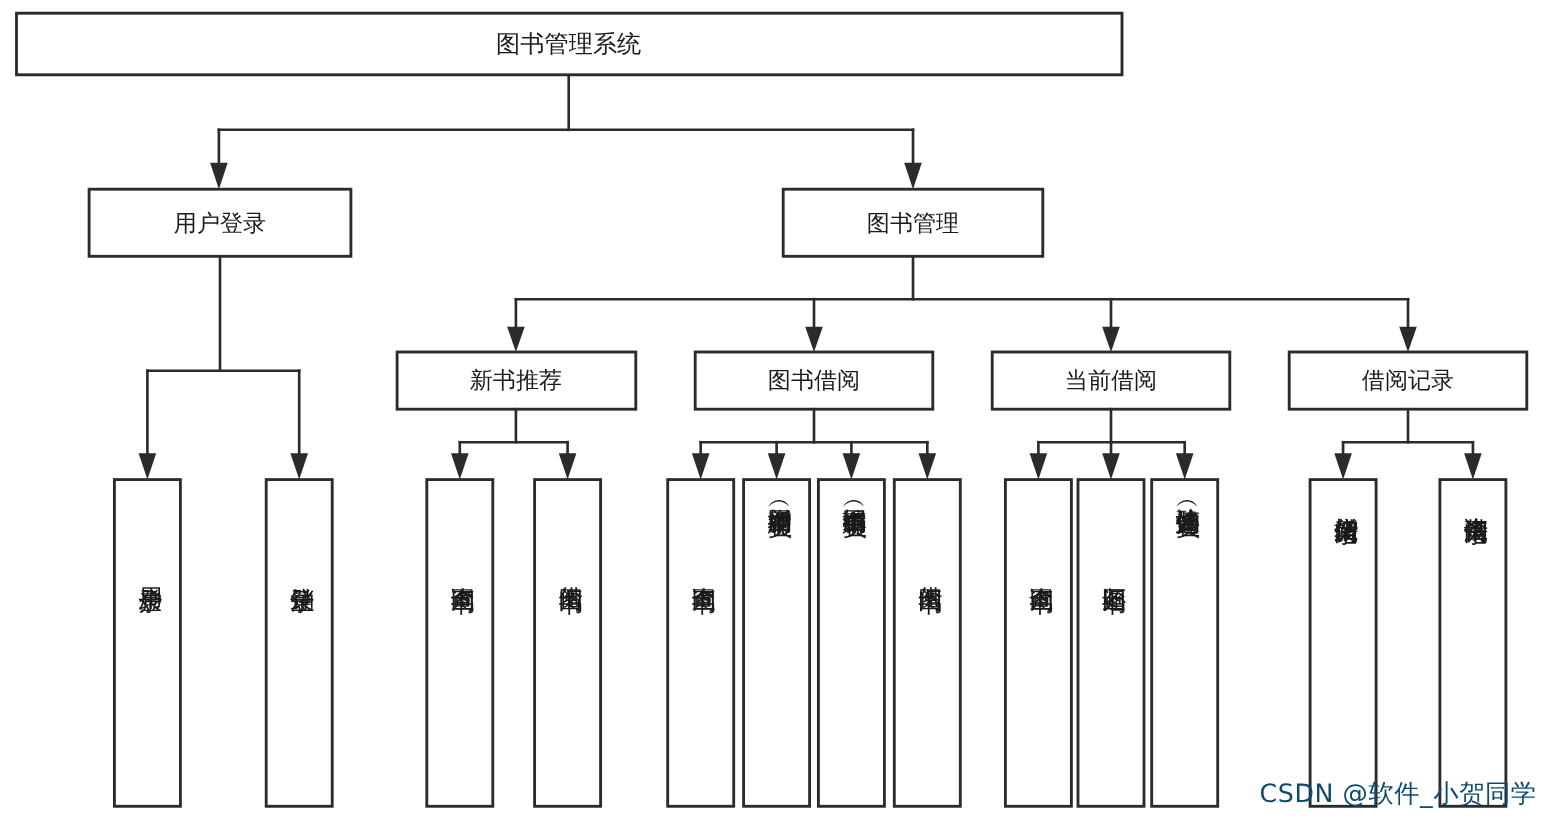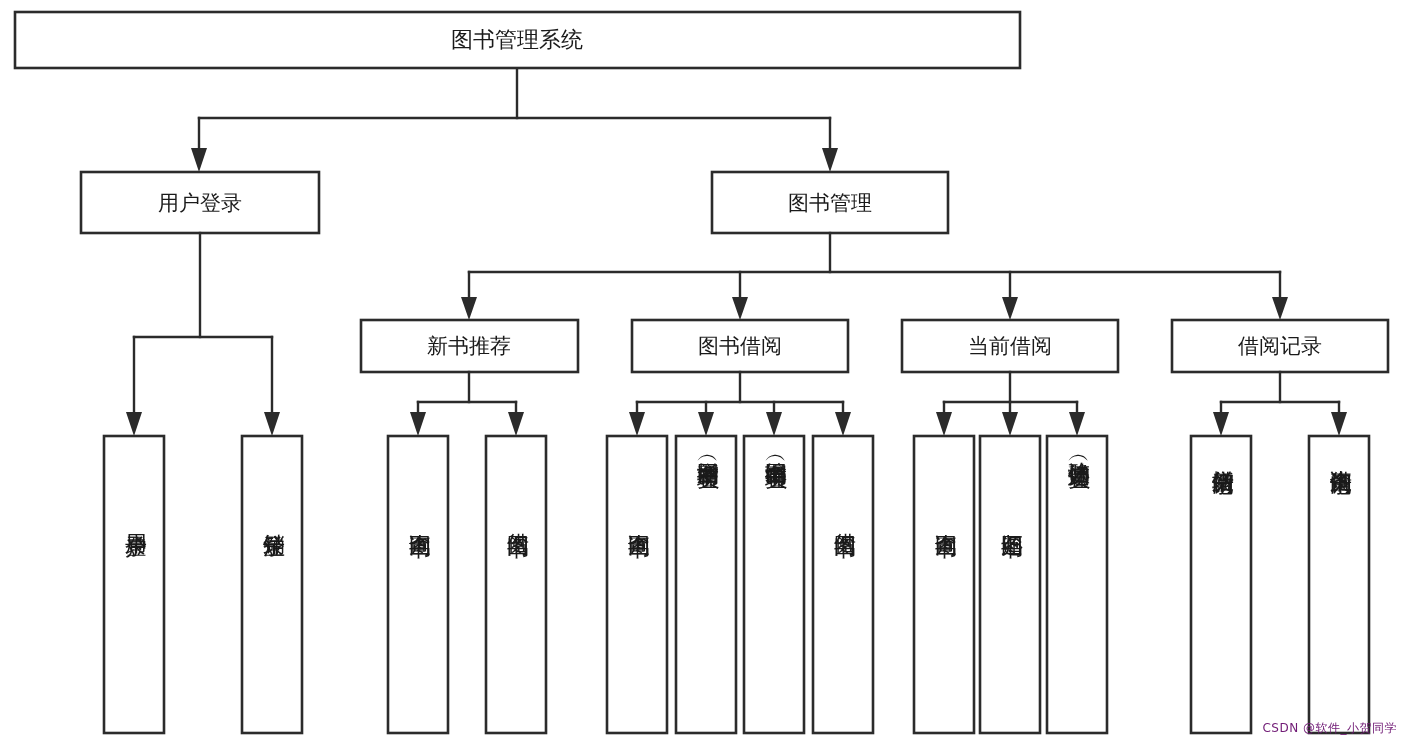--- a/index.html
+++ b/index.html
@@ -63,22 +63,22 @@
     letter-spacing: 1px;
     white-space: nowrap;
     text-align: left;
     pointer-events: none;
   }
   .watermark {
     position: absolute;
     right: 8px;
     bottom: 4px;
     font-family: "DejaVu Sans", "Liberation Sans", sans-serif;
-    font-size: 12px;
-    color: #701a75;
+    font-size: 23px;
+    color: #0c4a6e;
     letter-spacing: 0.5px;
     white-space: nowrap;
   }
 </style>
 </head>
 <body>
 
 <div id="diagram-root">
 
   <svg id="flow" viewBox="0 0 1405 747">

